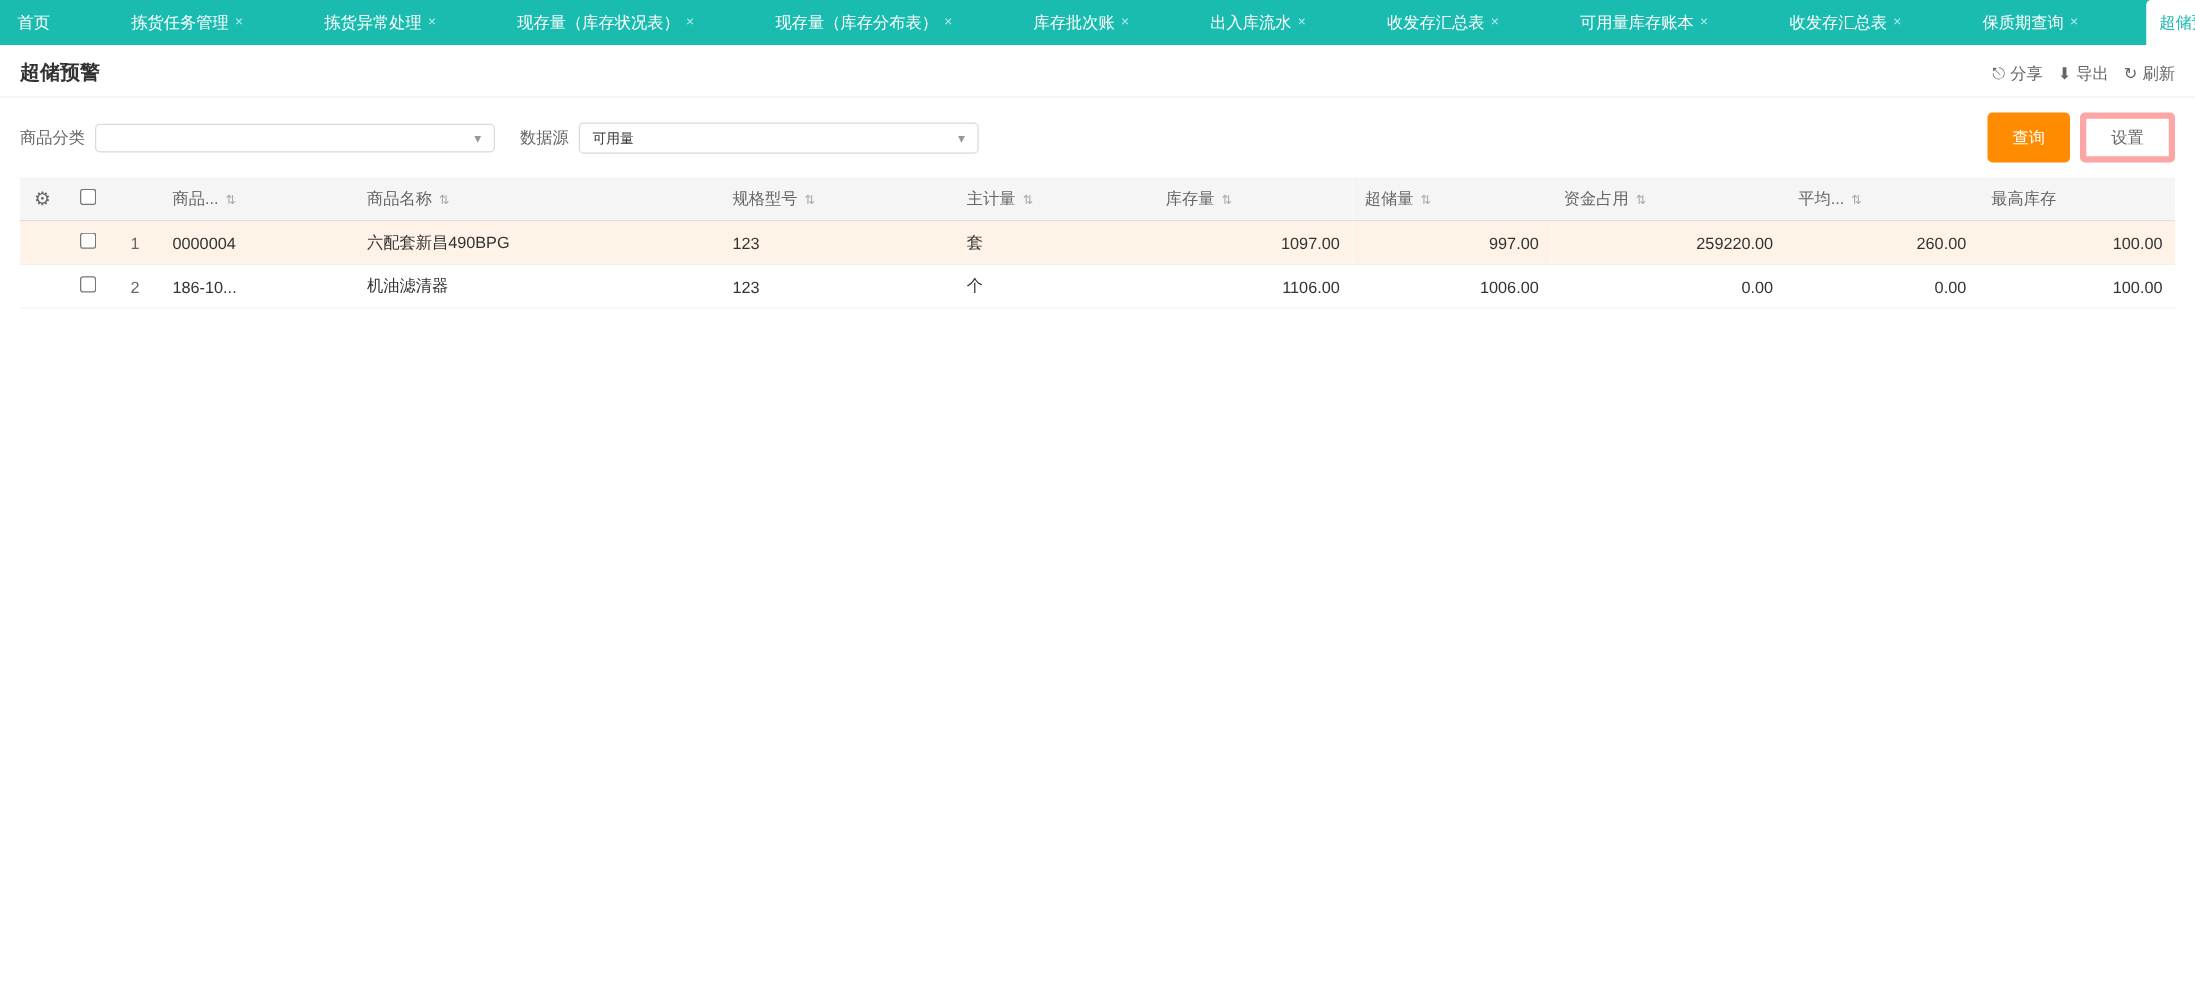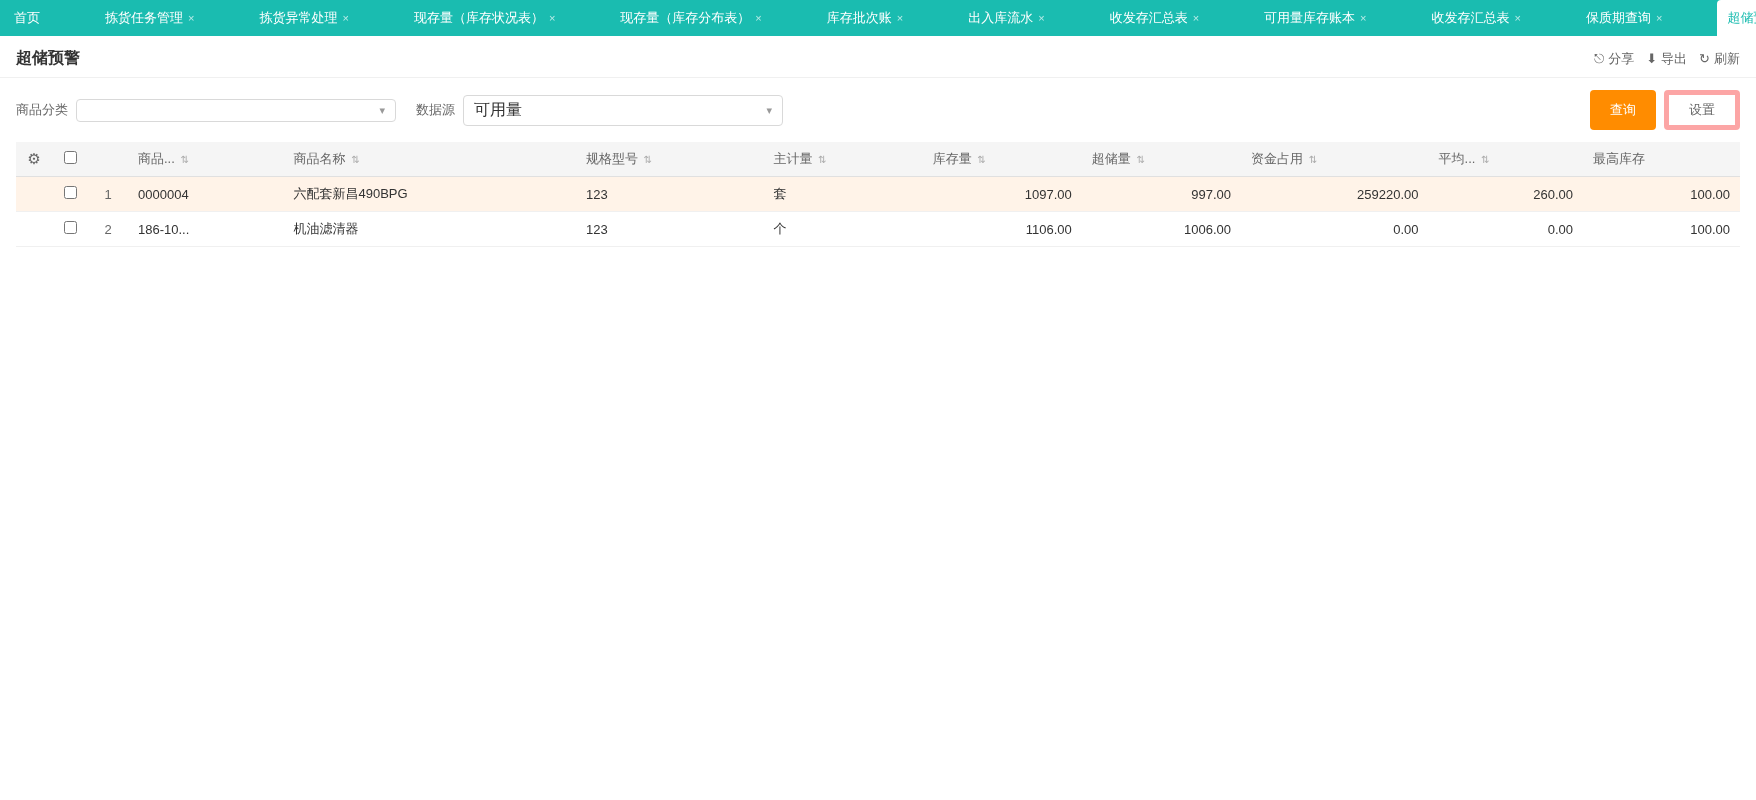--- a/index.html
+++ b/index.html
@@ -107,21 +107,21 @@
       border-radius: 4px;
       padding: 4px 10px;
       min-width: 200px;
       cursor: pointer;
       background: #fff;
       position: relative;
     }
     .filter-select-text {
       flex: 1;
       color: #999;
-      font-size: 16px;
+      font-size: 11px;
     }
     .filter-select-arrow {
       color: #999;
       font-size: 11px;
       margin-left: 8px;
     }
     .filter-actions {
       margin-left: auto;
       display: flex;
       gap: 8px;

